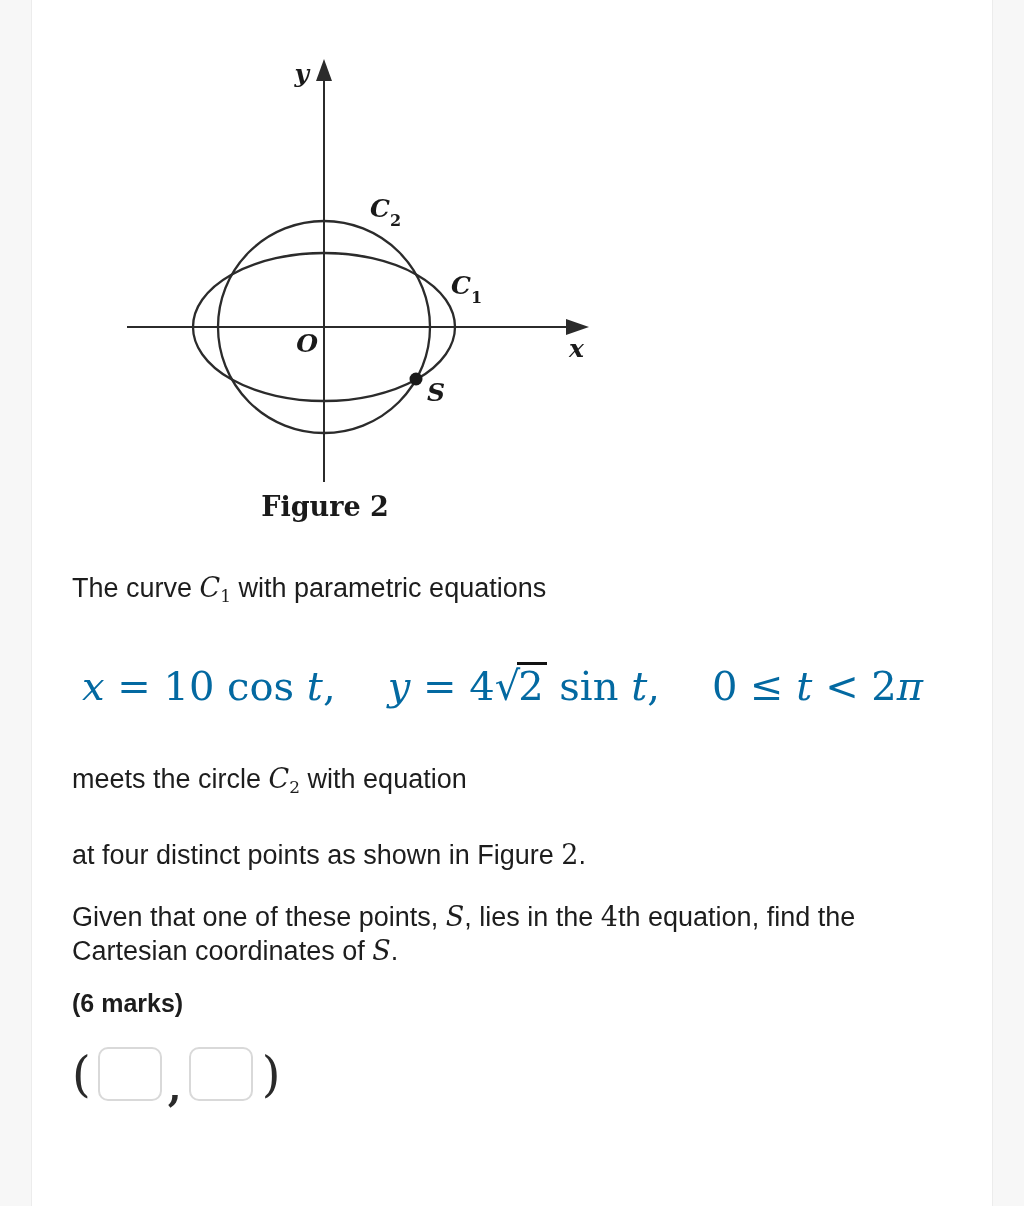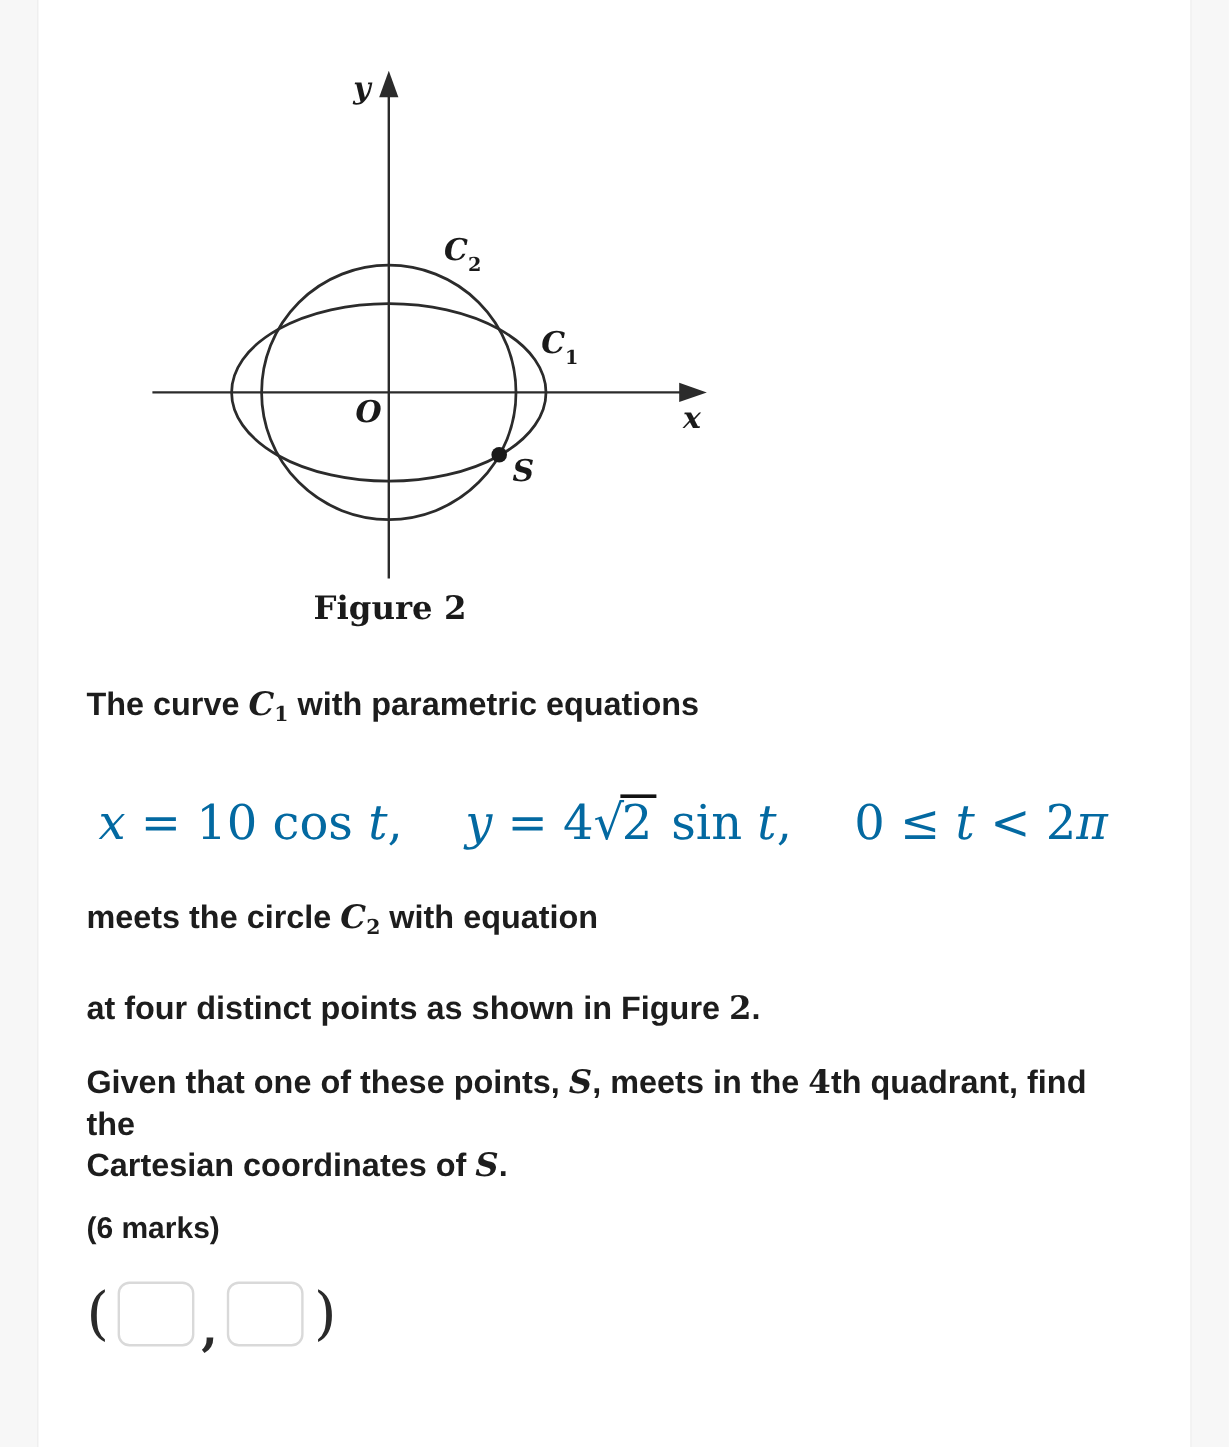--- a/index.html
+++ b/index.html
@@ -38,24 +38,23 @@
     font-style:normal;
     font-weight:bold;
     font-size:27px;
     fill:#1a1a1a;
   }
   .body-text{
     font-size:27px;
     line-height:31px;
     margin:0;
     max-width:850px;
-    font-weight:bold;
   }
   .p1{margin-top:47px;}
-  .p2{margin-top:25px;}
+  .p2{margin-top:39px;}
   .p3{margin-top:36px;}
   .p4{margin-top:29px;line-height:34px;}
   .marks{margin-top:20px;font-weight:bold;font-size:25px;line-height:31px;}
   
   .m{
     font-family:"DejaVu Serif","Liberation Serif",serif;
     font-style:italic;
   }
   .msub{
     font-family:"DejaVu Serif","Liberation Serif",serif;
@@ -175,21 +174,21 @@
 
   <div class="display-eq eq1">
     <span class="chunk"><span class="var">x</span><span> = 10 cos </span><span class="var">t</span><span>,</span></span><span class="chunk"><span class="var">y</span><span> = 4</span><span class="rad-sym">√</span><span class="rad-arg">2</span><span> sin </span><span class="var">t</span><span>,</span></span><span class="chunk"><span>0 ≤ </span><span class="var">t</span><span> &lt; 2</span><span class="var">π</span></span>
   </div>
 
   <p class="body-text p2"><span>meets the circle </span><span class="m">C</span><span class="msub">2</span><span> with equation</span></p>
 
 
   <p class="body-text p3"><span>at four distinct points as shown in Figure </span><span class="mnum">2</span><span>.</span></p>
 
-  <p class="body-text p4"><span>Given that one of these points, </span><span class="m">S</span><span>, meets in the </span><span class="mnum">4</span><span>th quadrant, find the</span><br><span>Cartesian coordinates of </span><span class="m">S</span><span>.</span></p>
+  <p class="body-text p4"><span>Given that one of these points, </span><span class="m">S</span><span>, lies in the </span><span class="mnum">4</span><span>th equation, find the</span><br><span>Cartesian coordinates of </span><span class="m">S</span><span>.</span></p>
 
   <p class="marks">(6 marks)</p>
 
   <div class="answer-row">
     <span class="paren">(</span>
     <input type="text" class="answer-input" value="" style="">
     <span class="comma">,</span>
     <input type="text" class="answer-input" value="" style="">
     <span class="paren close-paren">)</span>
   </div>

